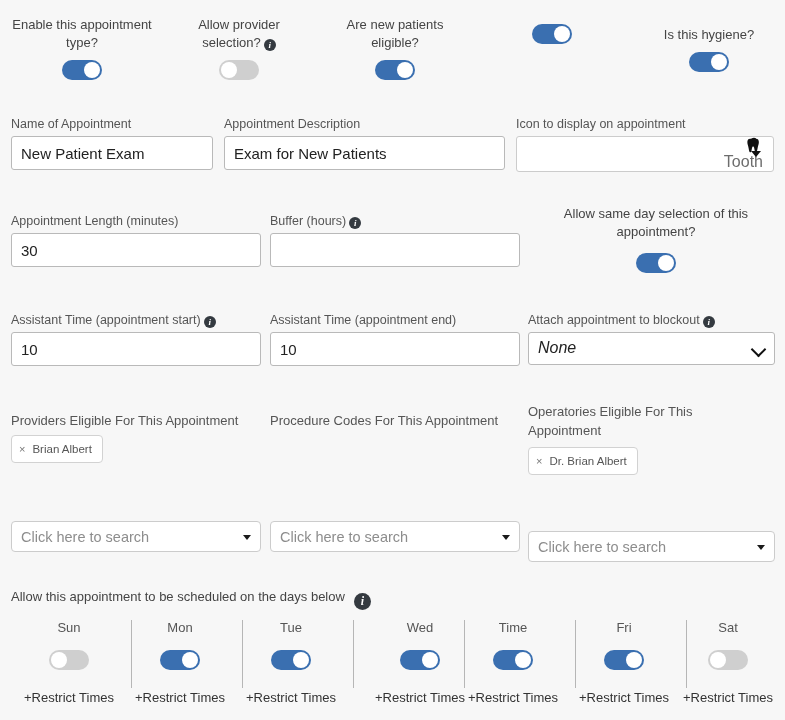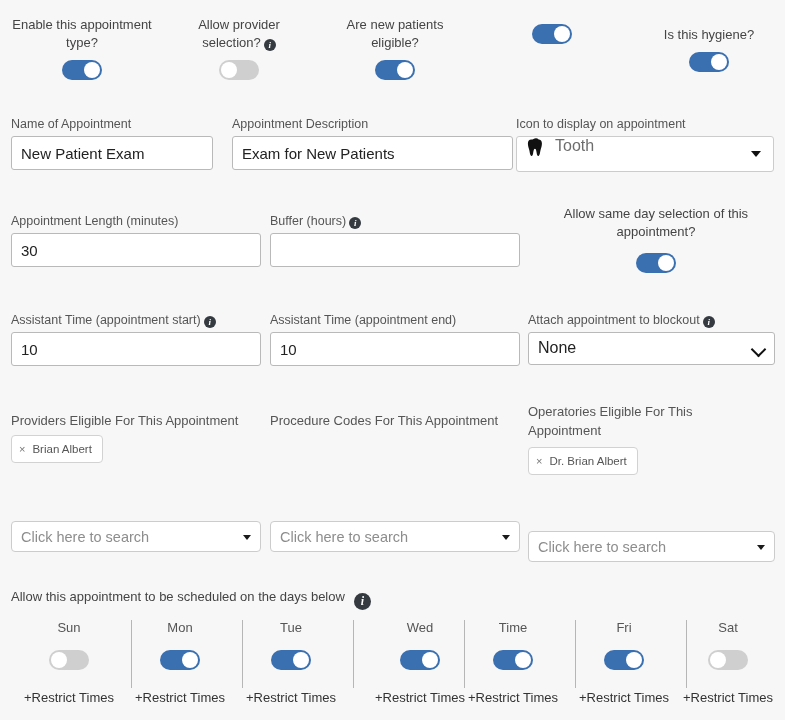--- a/index.html
+++ b/index.html
@@ -122,24 +122,25 @@
   .fld { position: absolute; }
 
   
   .fselect {
     box-sizing: border-box;
     background: #fff;
     border: 1px solid #ccc;
     border-radius: 3px;
     height: 36px;
     display: flex;
-    align-items: flex-start;
+    align-items: flex-end;
     padding: 0 10px;
     cursor: pointer;
     position: relative;
+    flex-direction: column;
   }
   .fselect .val {
     font-size: 16px;
     color: #6d6d6d;
     margin-left: 10px;
   }
   .caret-down {
     position: absolute;
     right: 12px;
     top: 50%;
@@ -164,20 +165,21 @@
     height: 33px;
     width: 100%;
     font-family: "Liberation Sans", sans-serif;
     font-size: 16px;
     color: #222;
     padding: 0 26px 1px 9px;
     position: relative;
     display: flex;
     align-items: center;
     cursor: pointer;
+    font-style: italic;
   }
   .chev {
     position: absolute;
     right: 10px;
     top: 50%;
     margin-top: -5px;
     width: 9px; height: 9px;
     border-right: 2.4px solid #111;
     border-bottom: 2.4px solid #111;
     transform: rotate(45deg);
@@ -324,21 +326,21 @@
         </span>
       </span>
     </div>
   </div>
 
   <div class="fld" style="left:11px; top:117px; width:202px;">
     <label class="fld-label">Name of Appointment</label>
     <input class="tinput" value="New Patient Exam" style="">
   </div>
 
-  <div class="fld" style="left:224px; top:117px; width:281px;margin-left:8px;">
+  <div class="fld" style="left:224px; top:117px; width:281px;">
     <label class="fld-label">Appointment Description</label>
     <input class="tinput" value="Exam for New Patients" style="">
   </div>
 
   <div class="fld" style="left:516px; top:117px; width:258px;">
     <label class="fld-label">Icon to display on appointment</label>
     <div class="fselect">
       <svg class="tooth" viewBox="0 0 24 26" aria-hidden="true">
         <path d="M12 1.2C9.1 1.2 8.2 3.0 5.6 3.0 3.0 3.0 1.2 5.0 1.2 8.3c0 3.4 1.1 5.6 1.9 9.0.6 2.6.8 6.2 2.2 7.3 1.5 1.2 2.4-.7 2.8-3.0.4-2.4.8-4.6 1.3-5.5.5-.9 1.8-.9 2.3 0 .5.9.9 3.1 1.3 5.5.4 2.3 1.3 4.2 2.8 3.0 1.4-1.1 1.6-4.7 2.2-7.3.8-3.4 1.9-5.6 1.9-9.0 0-3.3-1.8-5.3-4.4-5.3C15.8 3.0 14.9 1.2 12 1.2z" fill="#111"></path>
       </svg>

